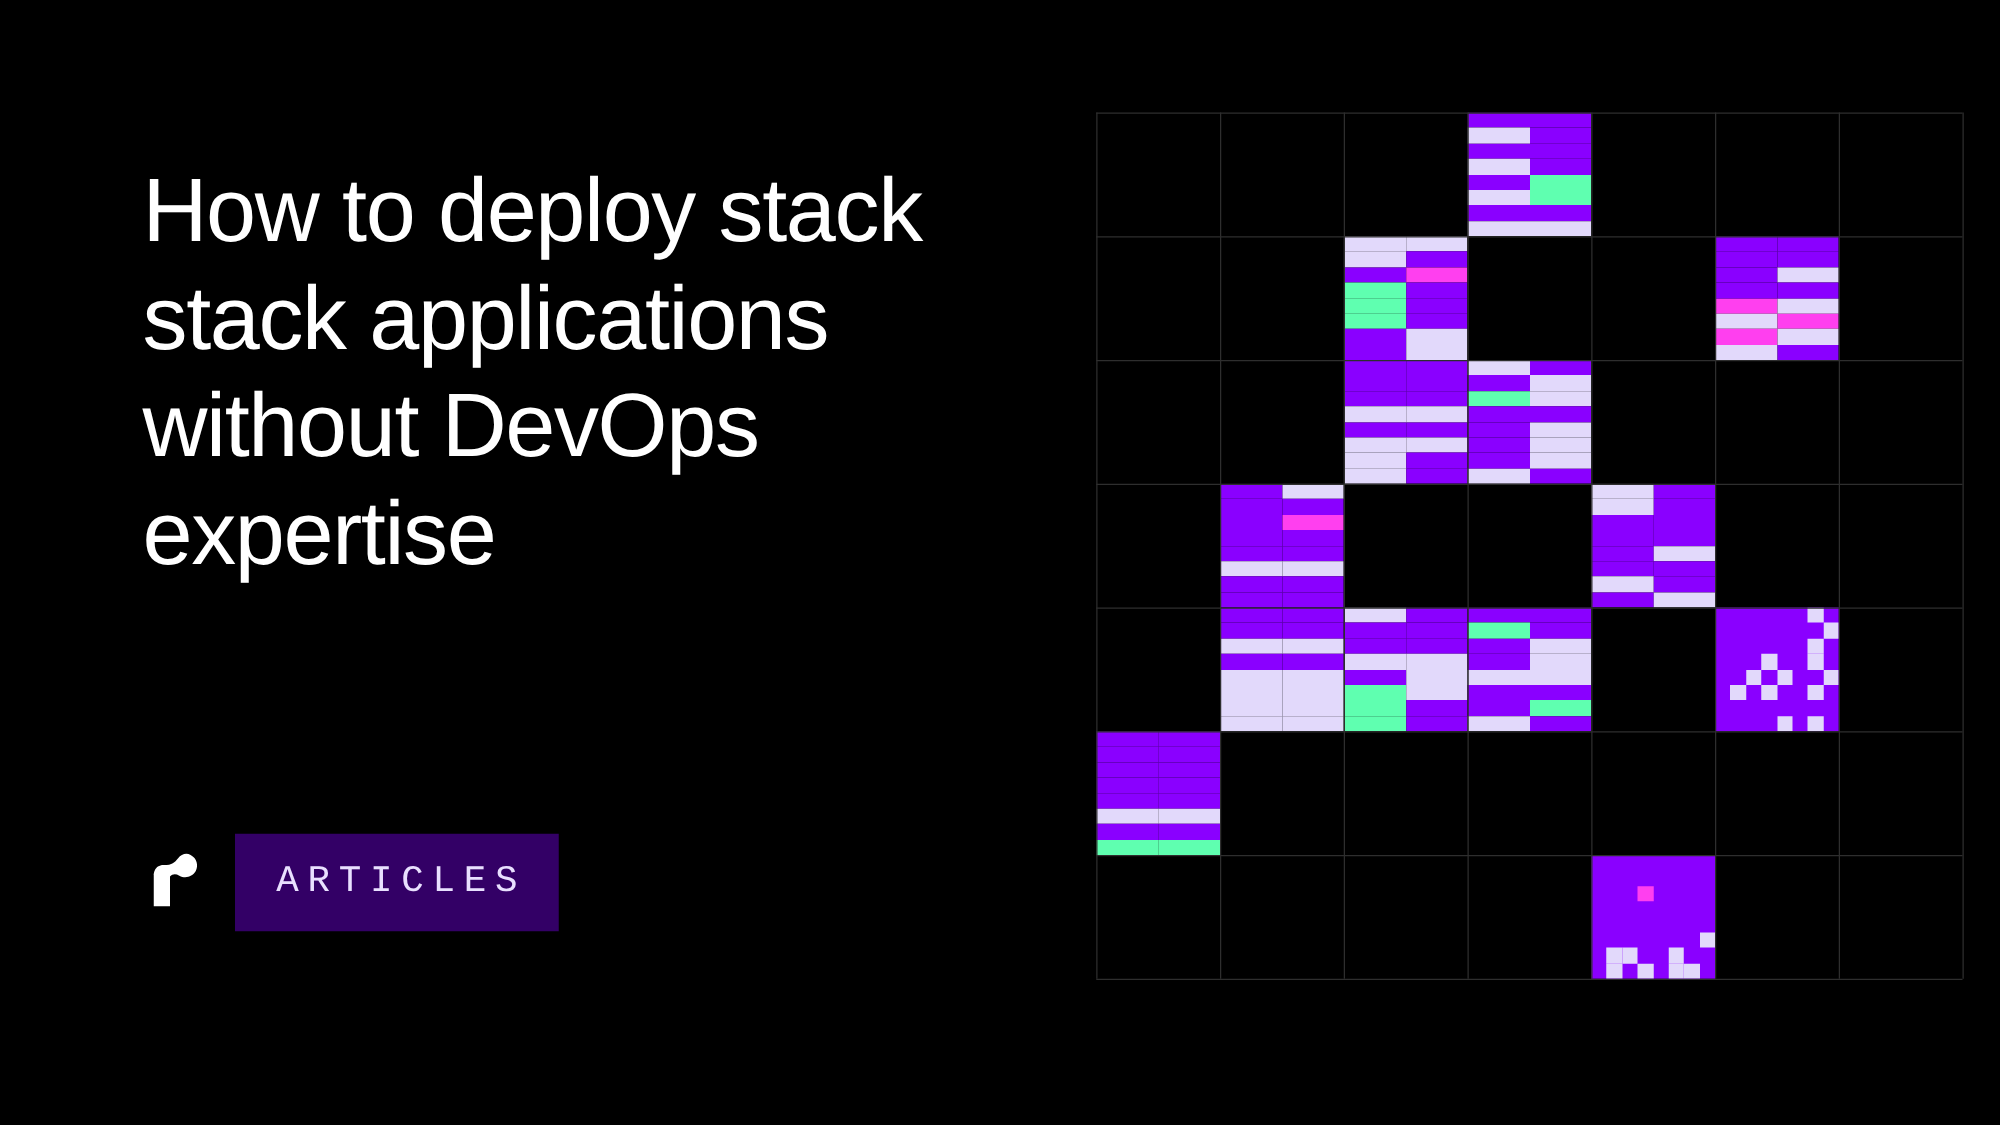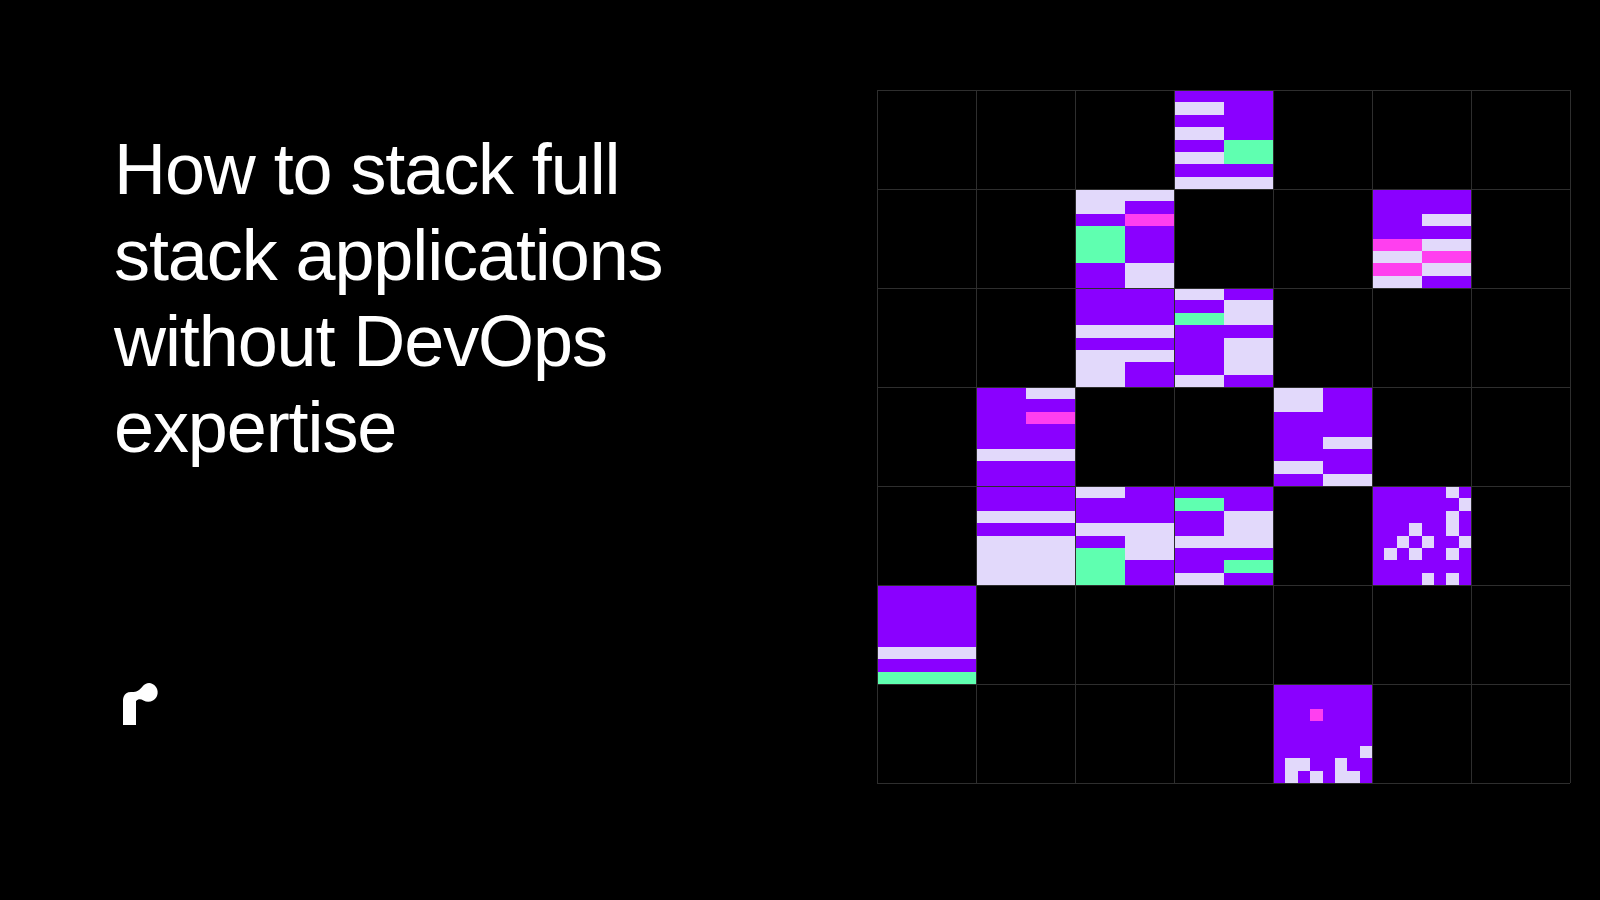--- a/index.html
+++ b/index.html
@@ -133,32 +133,33 @@
     height: 12.375px;
   }
 </style>
 </head>
 <body>
 
 <div id="card">
 
   <div id="content">
 
-    <h1 id="page-title">How to stack full
+    <h1 id="page-title">How to deploy stack
 stack applications
 without DevOps
 expertise</h1>
 
     <div id="brand-row">
 
       <svg id="render-logo-mark" viewBox="0 0 56 56">
         <path d="M9 22 C9 22 9 14 17 14 C24 14 25.5 12 28.5 8.5 C31 5.5 35 4 38.5 6 C43.5 8.6 45 14.5 42.5 19 C40 23.5 34 25 29.5 22.5 C26.5 20.8 24 21 22 23.2 L22 47 L9 47 Z" fill="#ffffff"></path>
       </svg>
 
 
+      <span id="articles-badge">ARTICLES</span>
     </div>
   </div>
 
   <div id="artwork">
     <div id="tiles-layer">
         <div class="tile" style="left: 198px; top: 0px;">
           <div class="tile-row" style="top: 0px; height: 12.375px;">
             <div class="seg" style="width: 49.5px; background: rgb(0, 0, 0);"></div>
             <div class="seg" style="width: 49.5px; background: rgb(0, 0, 0);"></div>
           </div>

